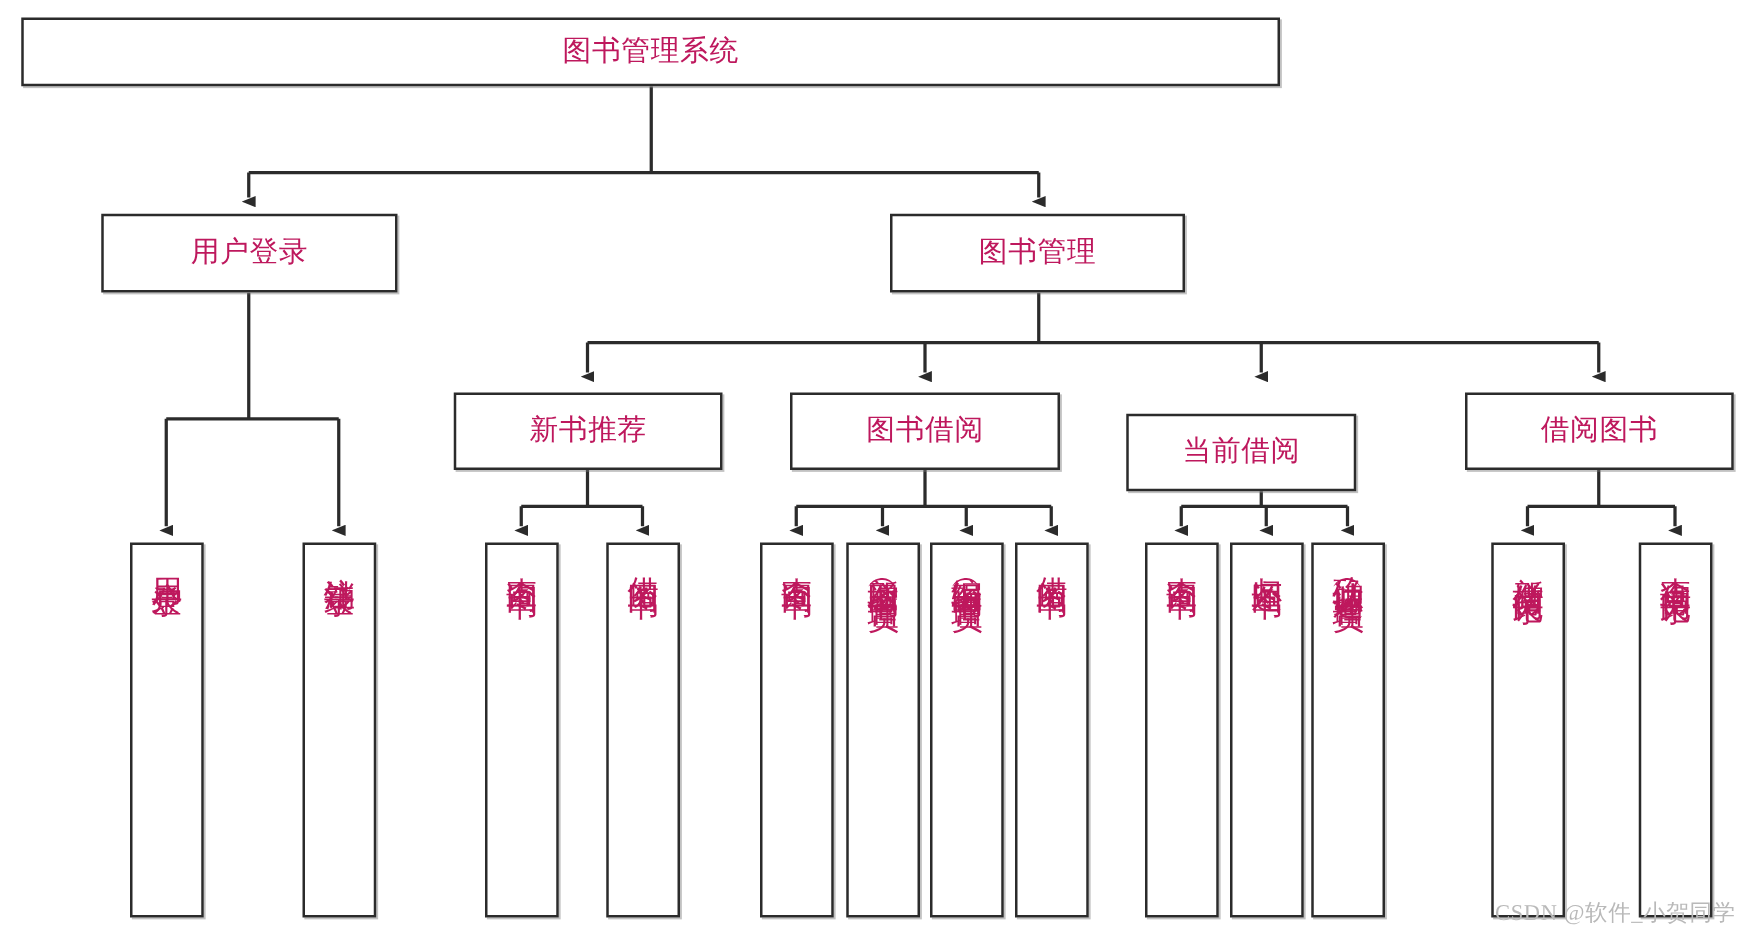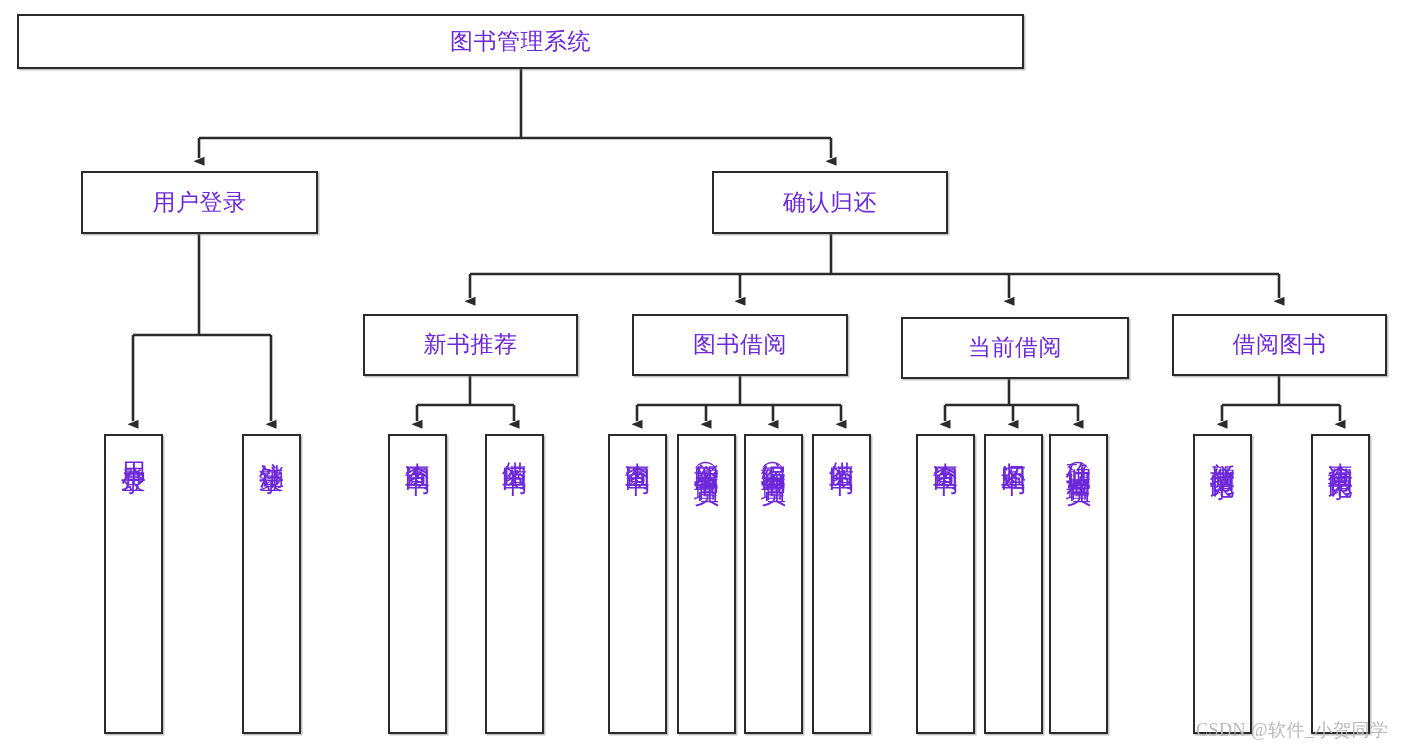--- a/index.html
+++ b/index.html
@@ -30,21 +30,21 @@
     position: absolute;
     box-sizing: border-box;
     border: 2.5px solid #2b2b2b;
     background: #ffffff;
     display: flex;
     align-items: center;
     justify-content: center;
     box-shadow: 1.5px 1.5px 0 0 rgba(120,120,120,0.45);
   }
   .node .label {
-    color: #6d28d9;
+    color: #be185d;
     line-height: 1.12;
     text-align: center;
     white-space: pre;
   }
   .node.horiz .label {
     font-size: 23px;
     letter-spacing: 0.5px;
   }
   .node.vert {
     align-items: flex-start;
@@ -124,32 +124,32 @@
 
   <div class="node horiz" style="left:17px; top:14px; width:1007px; height:55px;">
     <span class="label">图书管理系统</span>
   </div>
 
   <div class="node horiz" style="left:81px; top:171px; width:237px; height:63px;">
     <span class="label">用户登录</span>
   </div>
 
   <div class="node horiz" style="left:712px; top:171px; width:236px; height:63px;">
-    <span class="label">确认归还</span>
+    <span class="label">图书管理</span>
   </div>
 
   <div class="node horiz" style="left:632px; top:314px; width:216px; height:62px;">
     <span class="label">图书借阅</span>
   </div>
 
   <div class="node horiz" style="left:363px; top:314px; width:215px; height:62px;">
     <span class="label">新书推荐</span>
   </div>
 
-  <div class="node horiz" style="left:901px; top:317px; width:228px; height:62px;justify-content:center;">
+  <div class="node horiz" style="left:901px; top:331px; width:184px; height:62px;justify-content:center;">
     <span class="label">当前借阅</span>
   </div>
 
   <div class="node horiz" style="left:1172px; top:314px; width:215px; height:62px;">
     <span class="label">借阅图书</span>
   </div>
 
   <div class="node vert" style="left:104px; top:434px; width:59px; height:300px;">
     <span class="label">用户登录</span>
   </div>

